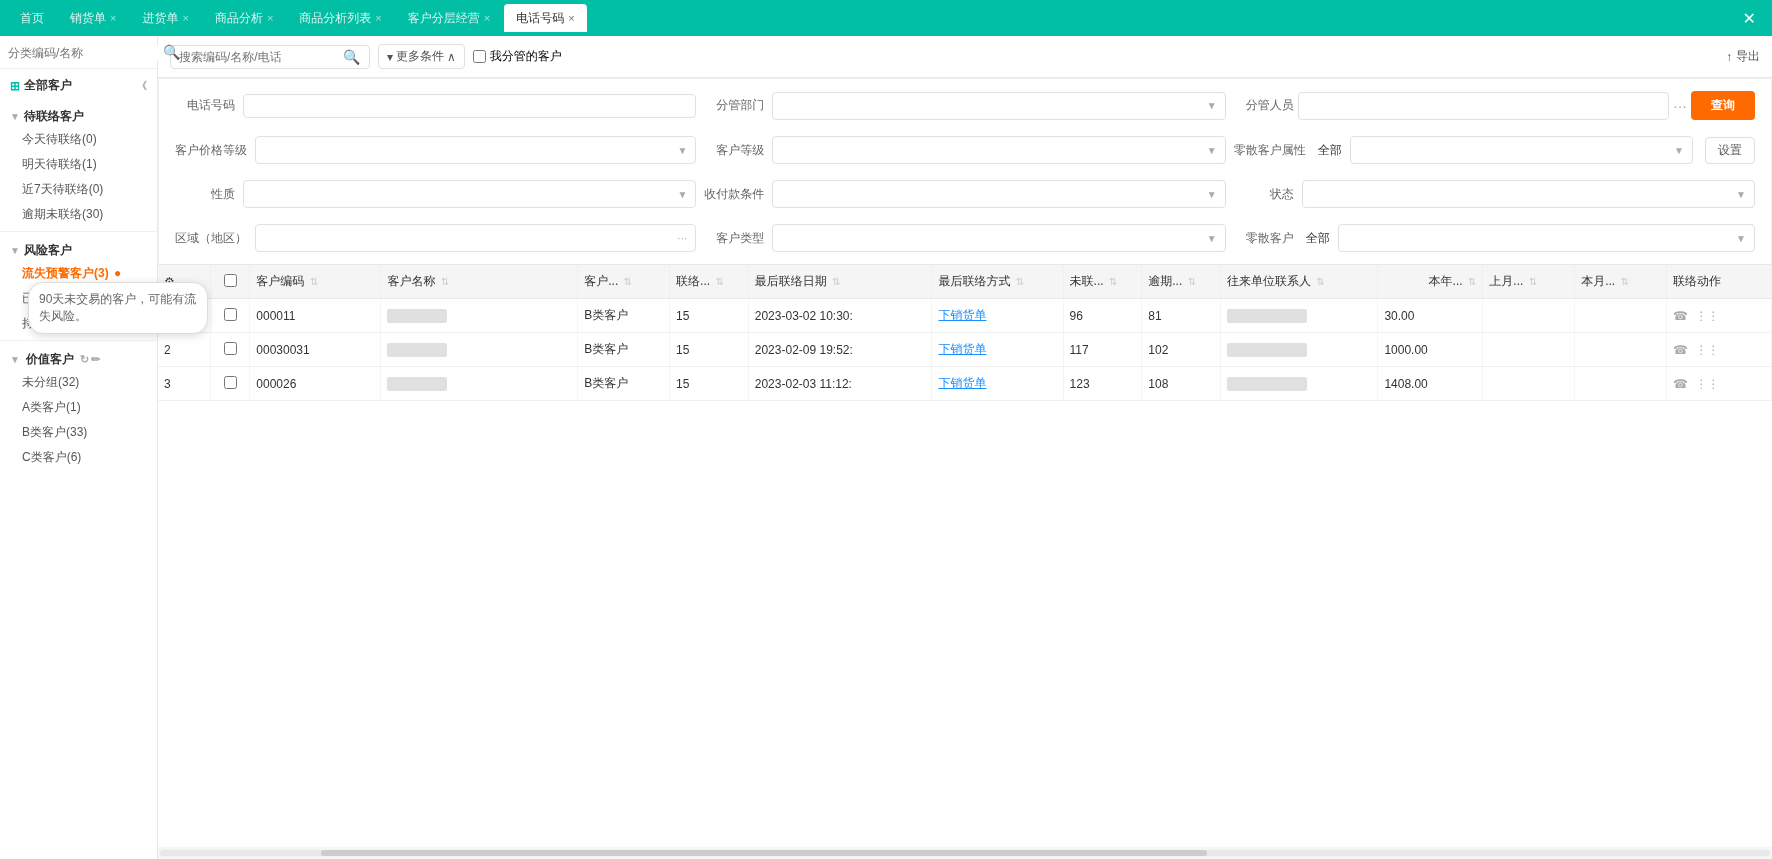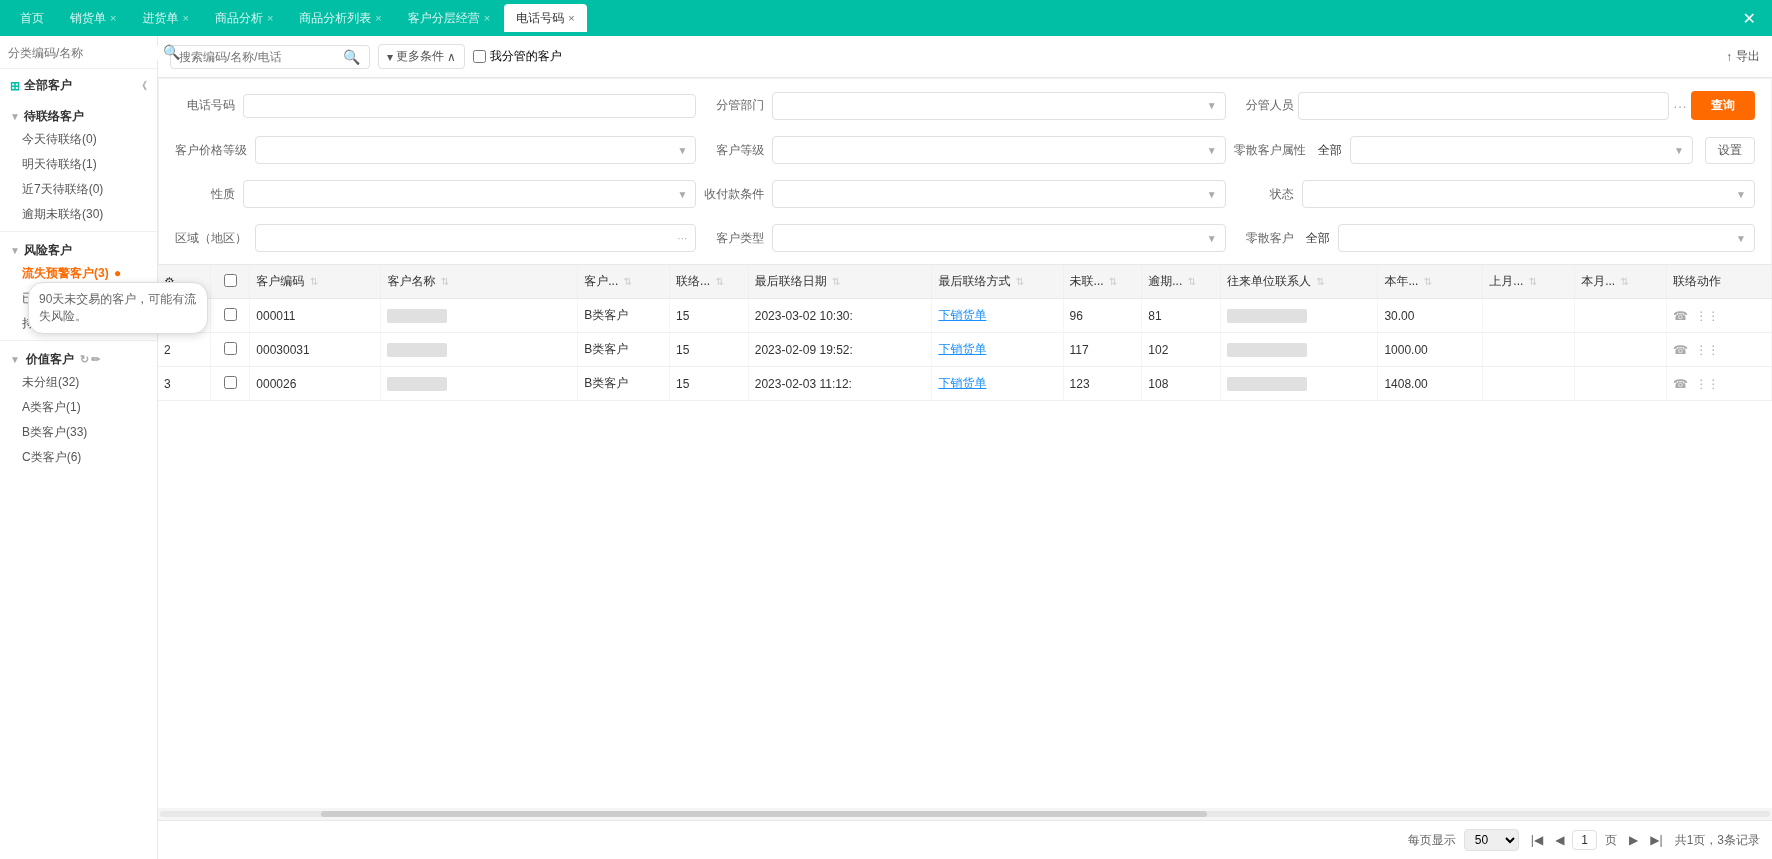--- a/index.html
+++ b/index.html
@@ -458,21 +458,21 @@
               <span class="sort-icon">⇅</span>
             </th>
             <th style="width:60px;">
               <span>逾期...</span>
               <span class="sort-icon">⇅</span>
             </th>
             <th style="width:120px;">
               <span>往来单位联系人</span>
               <span class="sort-icon">⇅</span>
             </th>
-            <th style="width:80px;">
+            <th style="width:80px;text-align:right;">
               <span>本年...</span>
               <span class="sort-icon">⇅</span>
             </th>
             <th style="width:70px;">
               <span>上月...</span>
               <span class="sort-icon">⇅</span>
             </th>
             <th style="width:70px;">
               <span>本月...</span>
               <span class="sort-icon">⇅</span>
@@ -546,31 +546,14 @@
           </tbody>
       </table>
     </div>
 
     <div class="scrollbar-area">
       <div class="scrollbar-track">
         <div class="scrollbar-thumb"></div>
       </div>
     </div>
 
-    <div class="pagination">
-      <span class="pagination-label">每页显示</span>
-      <select class="pagination-select">
-        <option>50</option>
-        <option>100</option>
-        <option>200</option>
-      </select>
-      <div class="pagination-nav">
-        <span>|◀</span>
-        <span>◀</span>
-        <span class="current-page">1</span>
-        <span>页</span>
-        <span>▶</span>
-        <span>▶|</span>
-      </div>
-      <span class="pagination-label">共1页，3条记录</span>
-    </div>
   </div>
 </div>
 
 </body></html>

